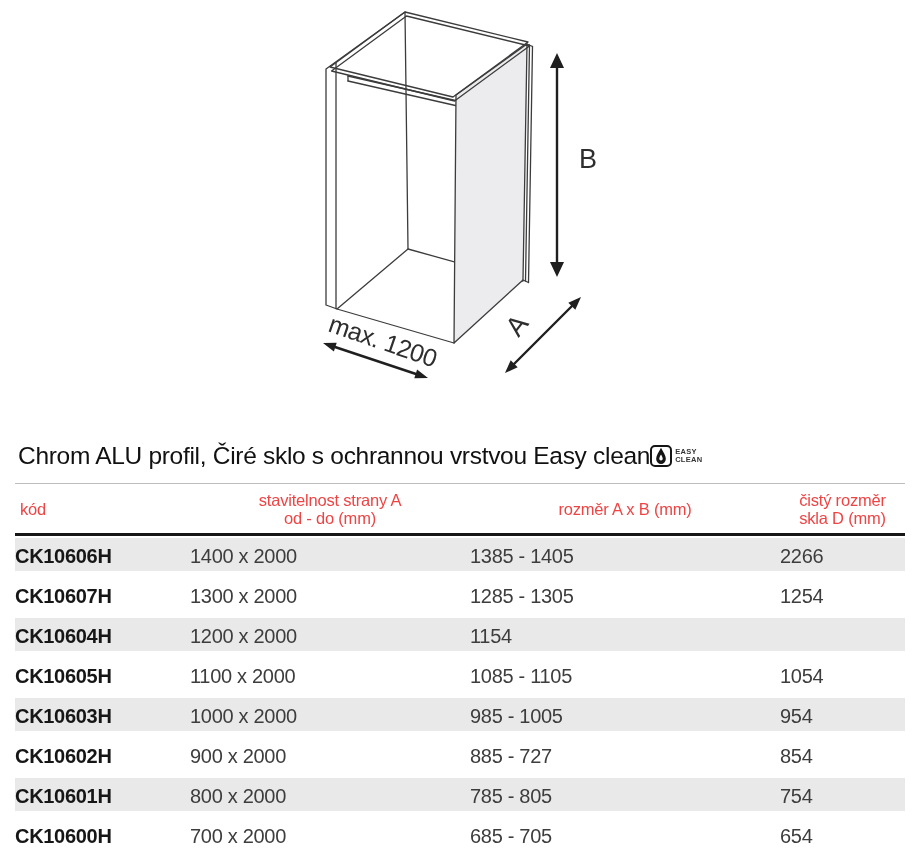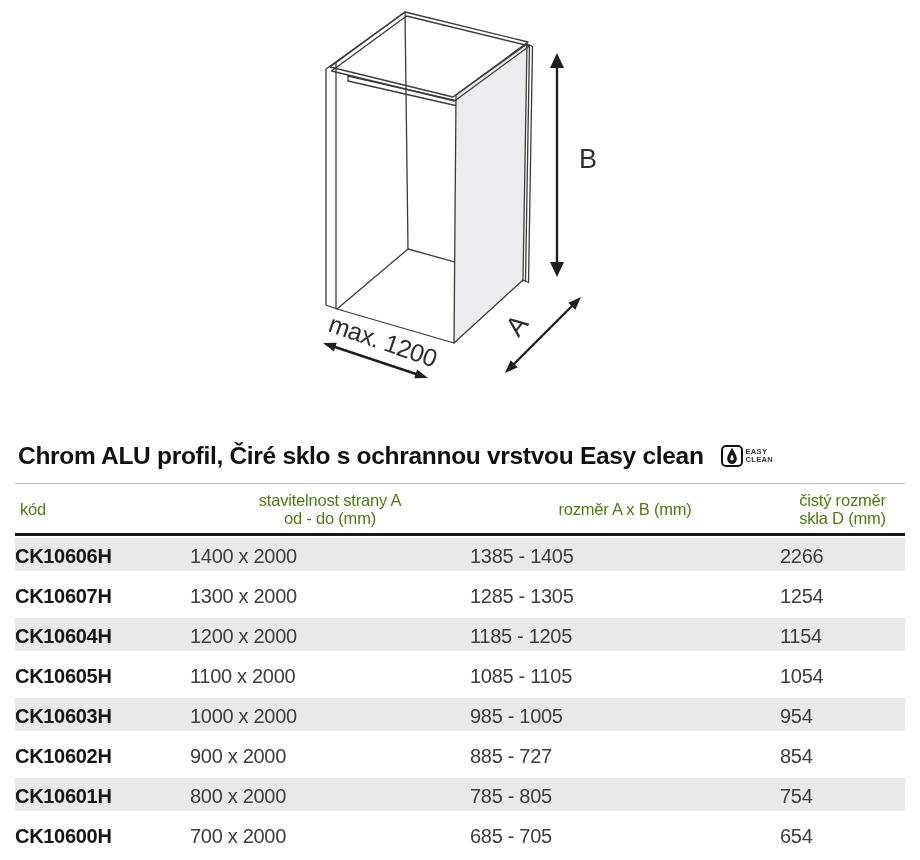--- a/index.html
+++ b/index.html
@@ -5,42 +5,42 @@
   html,body { margin:0; padding:0; background:#fff; }
   .page {
     position:relative; width:920px; height:860px; background:#ffffff;
     font-family:"Liberation Sans", sans-serif; overflow:hidden;
   }
   svg.diagram { position:absolute; top:0; left:0; }
 
   
   .title-row { position:absolute; left:18px; top:442px; display:flex; align-items:center; }
   .title-row h1 {
-    margin:0; font-size:24.5px; font-weight:bold; color:#111;
+    margin:0; font-size:24.5px; font-weight:normal; color:#111;
     letter-spacing:-0.3px; white-space:nowrap;
   }
-  .easyclean { display:flex; align-items:center; margin-left:17px; }
+  .easyclean { display:flex; align-items:center; margin-left:0; }
   .ec-box {
     width:22px; height:22px; box-sizing:border-box; border:2px solid #151515;
     border-radius:5px; display:flex; align-items:center; justify-content:center;
     background:#fff;
   }
   .ec-text {
     display:flex; flex-direction:column; margin-left:3px;
     font-size:7.5px; line-height:8px; font-weight:600; color:#333;
     letter-spacing:0.3px;
   }
 
   
   .ptable { position:absolute; left:15px; top:483px; width:890px; }
   .t-head {
     box-sizing:border-box; height:53px;
     border-top:1px solid #bdbdbd; border-bottom:3px solid #161616;
     display:grid; grid-template-columns:175px 280px 310px 125px;
-    align-items:center; font-size:16.5px; color:#4d7c0f; letter-spacing:-0.2px;
+    align-items:center; font-size:16.5px; color:#ef4444; letter-spacing:-0.2px;
   }
   .th { display:flex; flex-direction:column; align-items:center; justify-content:center; line-height:18px; text-align:center; }
   .th.c1 { align-items:flex-start; padding-left:5px; }
   .t-rows { }
   .t-row {
     height:40px; display:grid; grid-template-columns:175px 280px 310px 125px;
     align-items:center; font-size:20px; color:#3d3d3d;
   }
   .t-row.alt {
     background:linear-gradient(to bottom,#ffffff 0px,#ffffff 2px,#e9e9e9 2px,#e9e9e9 35px,#ffffff 35px,#ffffff 40px);
@@ -163,21 +163,20 @@
       <div class="t-row">
         <div class="cell code">CK10607H</div>
         <div class="cell num">1300 x 2000</div>
         <div class="cell num">1285 - 1305</div>
         <div class="cell num">1254</div>
       </div>
 
       <div class="t-row alt">
         <div class="cell code">CK10604H</div>
         <div class="cell num">1200 x 2000</div>
-        <div class="cell num">1185 - 1205</div>
         <div class="cell num">1154</div>
       </div>
 
       <div class="t-row">
         <div class="cell code">CK10605H</div>
         <div class="cell num">1100 x 2000</div>
         <div class="cell num">1085 - 1105</div>
         <div class="cell num">1054</div>
       </div>
 

